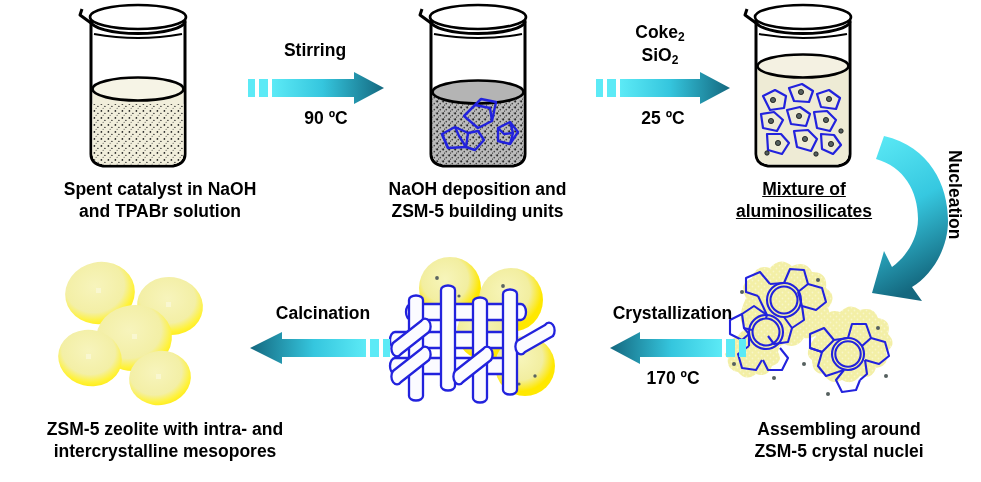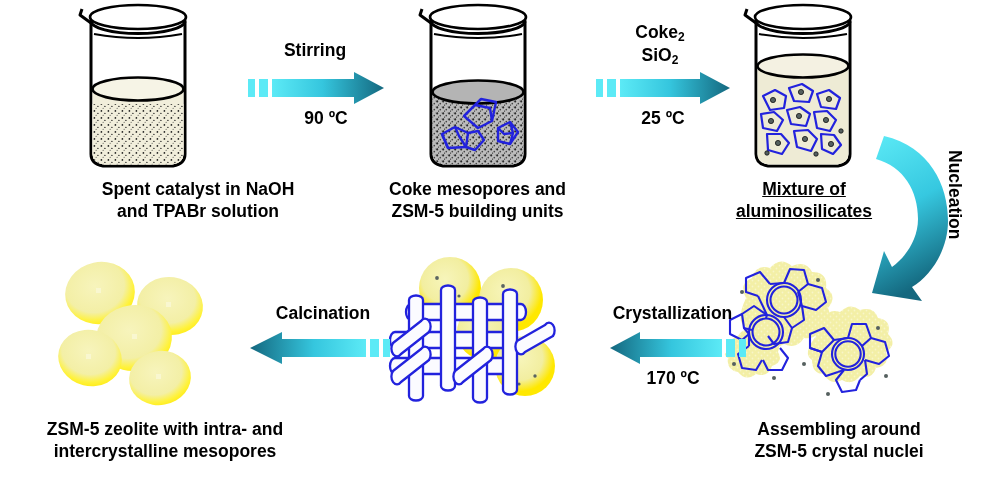--- a/index.html
+++ b/index.html
@@ -78,21 +78,21 @@
     </g>
     <g>
       <path d="M20.5 85 L20.5 150 Q20.5 158.6 31.5 160.5 L100.5 160.5 Q111.5 158.6 111.5 150 L111.5 85 Z" fill="#f1eedb"></path>
       <clipPath id="cl1">
           <path d="M20.5 100 L20.5 150 Q20.5 158.6 31.5 160.5 L100.5 160.5 Q111.5 158.6 111.5 150 L111.5 100 Z"></path>
         </clipPath>
       <rect x="18" y="100" width="96" height="62" fill="url(#specks)" clip-path="url(#cl1)"></rect>
       <ellipse cx="66" cy="85" rx="45.5" ry="11.5" fill="#f6f4e6" stroke="#000" stroke-width="2.6"></ellipse>
     </g>
   </svg>
-  <div class="abs cap" style="left:0px;top:178px;width:320px;padding-left:38px;">
+  <div class="abs cap" style="left:0px;top:178px;width:320px;">
     <div>Spent catalyst in NaOH</div>
     <div>and TPABr solution</div>
   </div>
 
   <div class="abs arrowlabel" style="left:250px;top:40px;width:130px;">Stirring</div>
   <svg class="abs" style="left:248px;top:72px;" width="138" height="32" viewBox="0 0 138 32">
     <rect x="0" y="7" width="7" height="18" fill="#5ceaf6"></rect>
     <rect x="11" y="7" width="9" height="18" fill="#5ceaf6"></rect>
     <path d="M24 7 L106 7 L106 0 L136 16 L106 32 L106 25 L24 25 Z" fill="url(#gR)"></path>
   </svg>
@@ -120,21 +120,21 @@
         <path d="M43 123 L47 132 L54 143"></path>
         <path d="M30 130 L36 144"></path>
         <path d="M56 129 L66 127 L72 136 L63 146 L54 143"></path>
         <path d="M86 124 L98 118 L106 128 L98 140 L86 137 Z"></path>
         <path d="M98 118 L101 129 L98 140"></path>
         <path d="M86 124 L92 130 L101 129"></path>
       </g>
     </g>
   </svg>
   <div class="abs cap" style="left:345px;top:178px;width:265px;">
-    <div>Coke mesopores and</div>
+    <div>NaOH deposition and</div>
     <div>ZSM-5 building units</div>
   </div>
 
   <div class="abs arrowlabel" style="left:598px;top:22px;width:124px;">
     <span>Coke</span><sub>2</sub>
   </div>
   <div class="abs arrowlabel" style="left:598px;top:45px;width:124px;">
     <span>SiO</span><sub>2</sub>
   </div>
   <svg class="abs" style="left:596px;top:72px;" width="136" height="32" viewBox="0 0 136 32">

